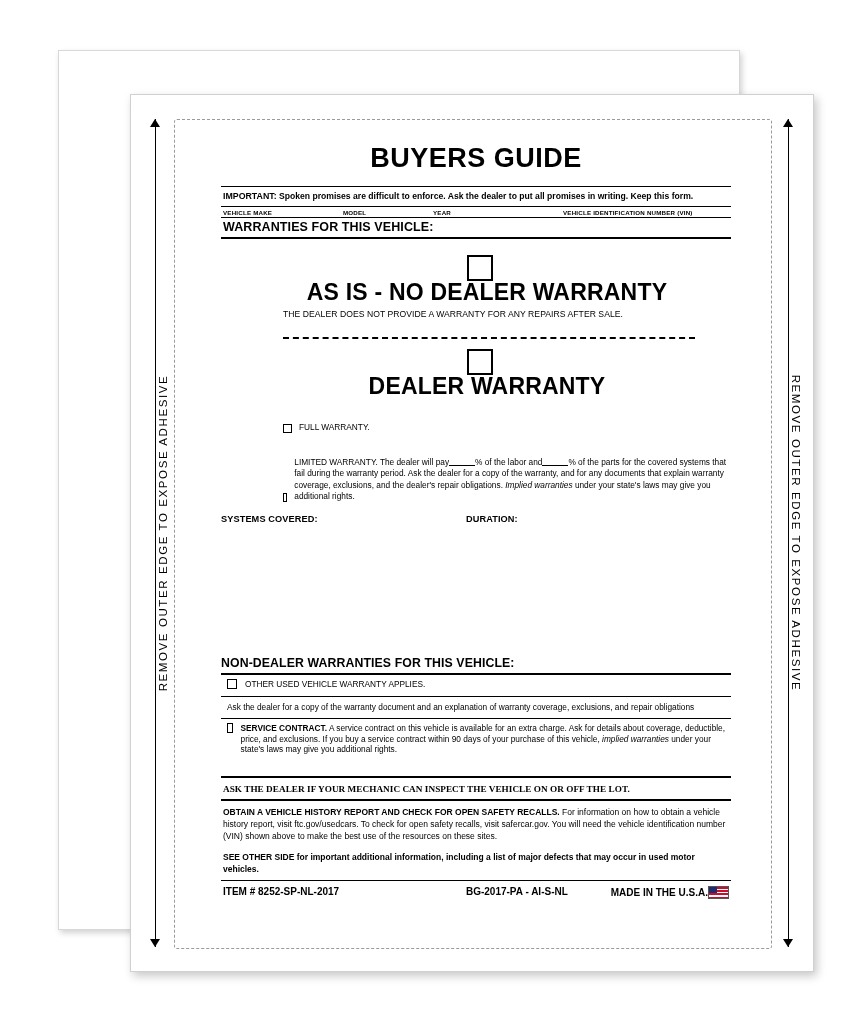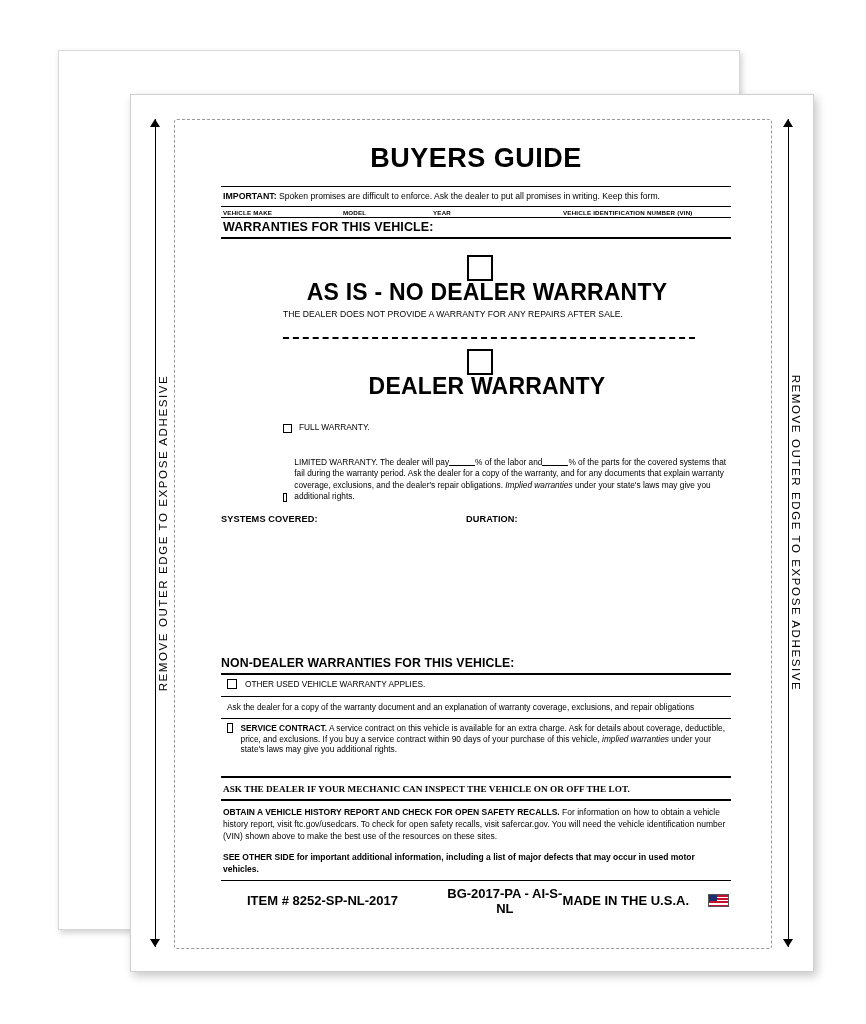--- a/index.html
+++ b/index.html
@@ -121,20 +121,21 @@
     border-top: 1px solid #000;
     height: 0;
     margin: 0;
   }
   .rule-thick { border-top: 2px solid #000; }
 
   .important {
     font-size: 8.6px;
     padding: 4px 0 4px 2px;
     line-height: 1.25;
+    font-weight: bold;
   }
   .important b { font-size: 8.8px; }
 
   
   .veh-head {
     display: flex;
     font-size: 6.2px;
     font-weight: bold;
     letter-spacing: 0.2px;
     padding: 2px 0 1px 2px;
@@ -256,29 +257,27 @@
   .bold-line {
     font-size: 9.2px;
     font-weight: bold;
     padding: 6px 2px 5px 2px;
     letter-spacing: 0.05px;
     font-family: Liberation Serif, serif;
   }
 
   .footer {
     display: flex;
-    align-items: center;
-    font-size: 13px;
+    font-size: 10px;
     font-weight: bold;
     padding: 5px 2px 0 2px;
-    margin-left: 24px;
   }
   .footer .f1 { width: 200px; }
   .footer .f2 { flex: 1; text-align: center; }
-  .footer .f3 { text-align: right; display: flex; align-items: center; gap: 19px; }
+  .footer .f3 { text-align: right; display: flex; align-items: center; gap: 0; }
 
   .flag {
     display: inline-block;
     width: 19px; height: 11px;
     position: relative;
     background:
       repeating-linear-gradient(to bottom, #c8102e 0 1.6px, #ffffff 1.6px 3.2px);
     border: 1px solid #555;
   }
   .flag::before {

